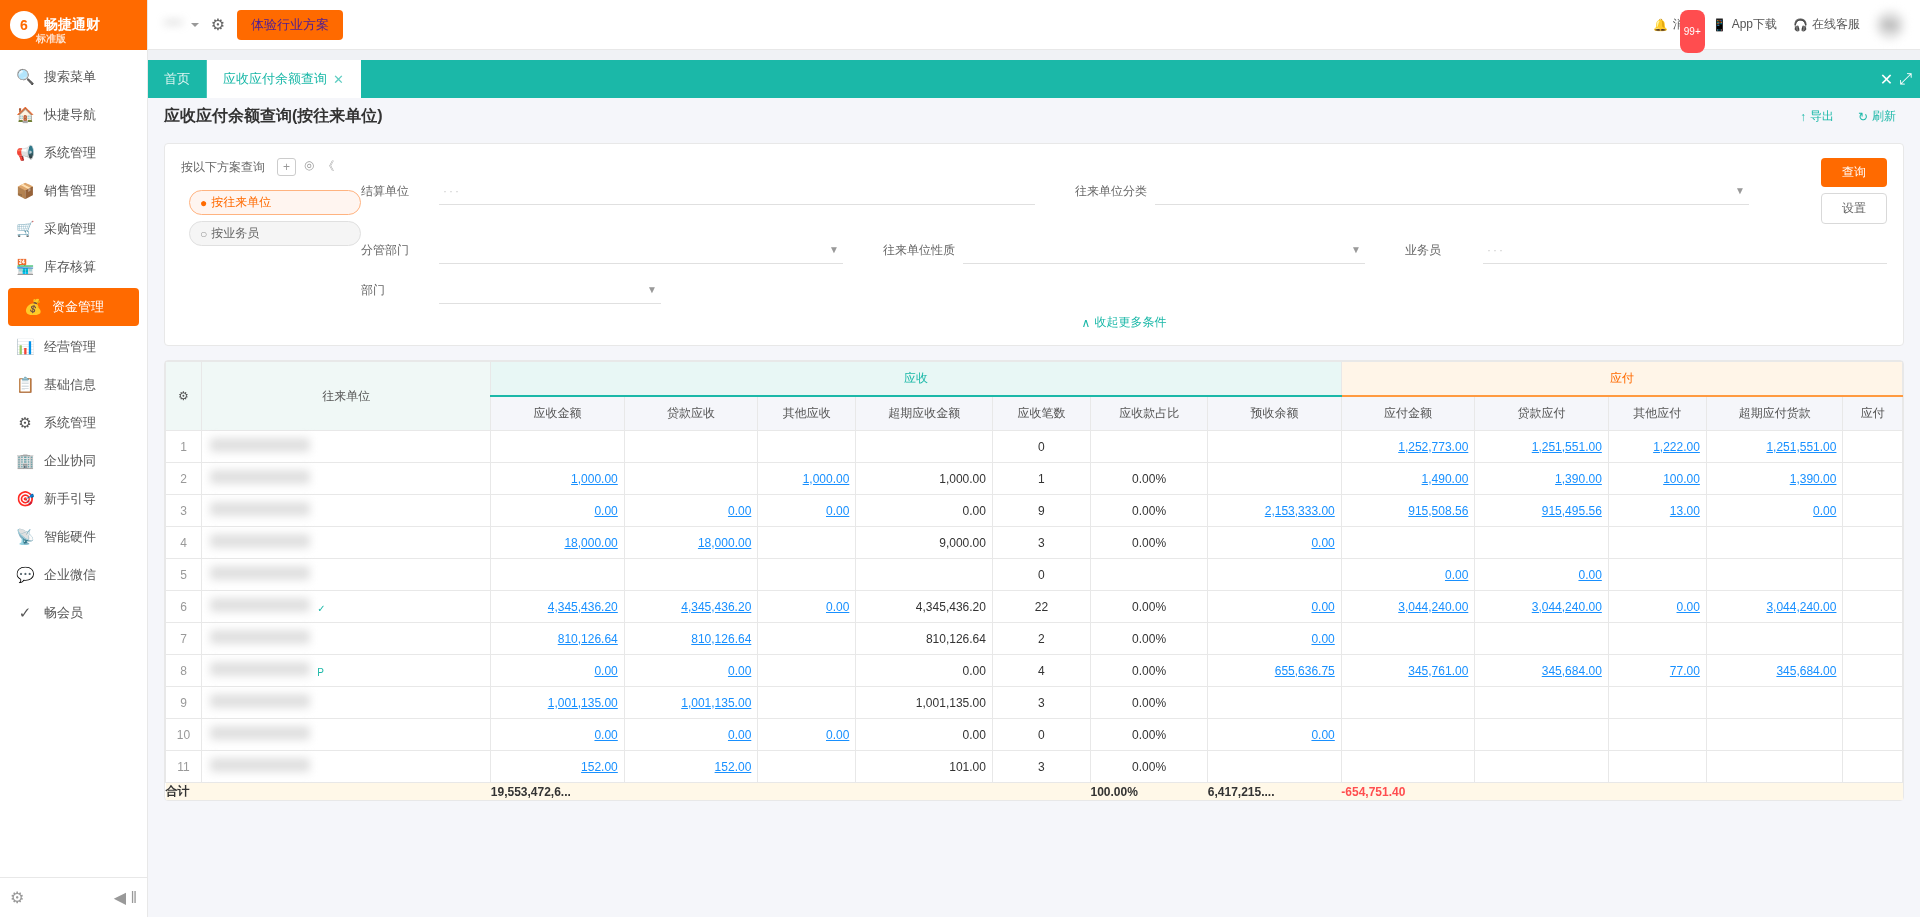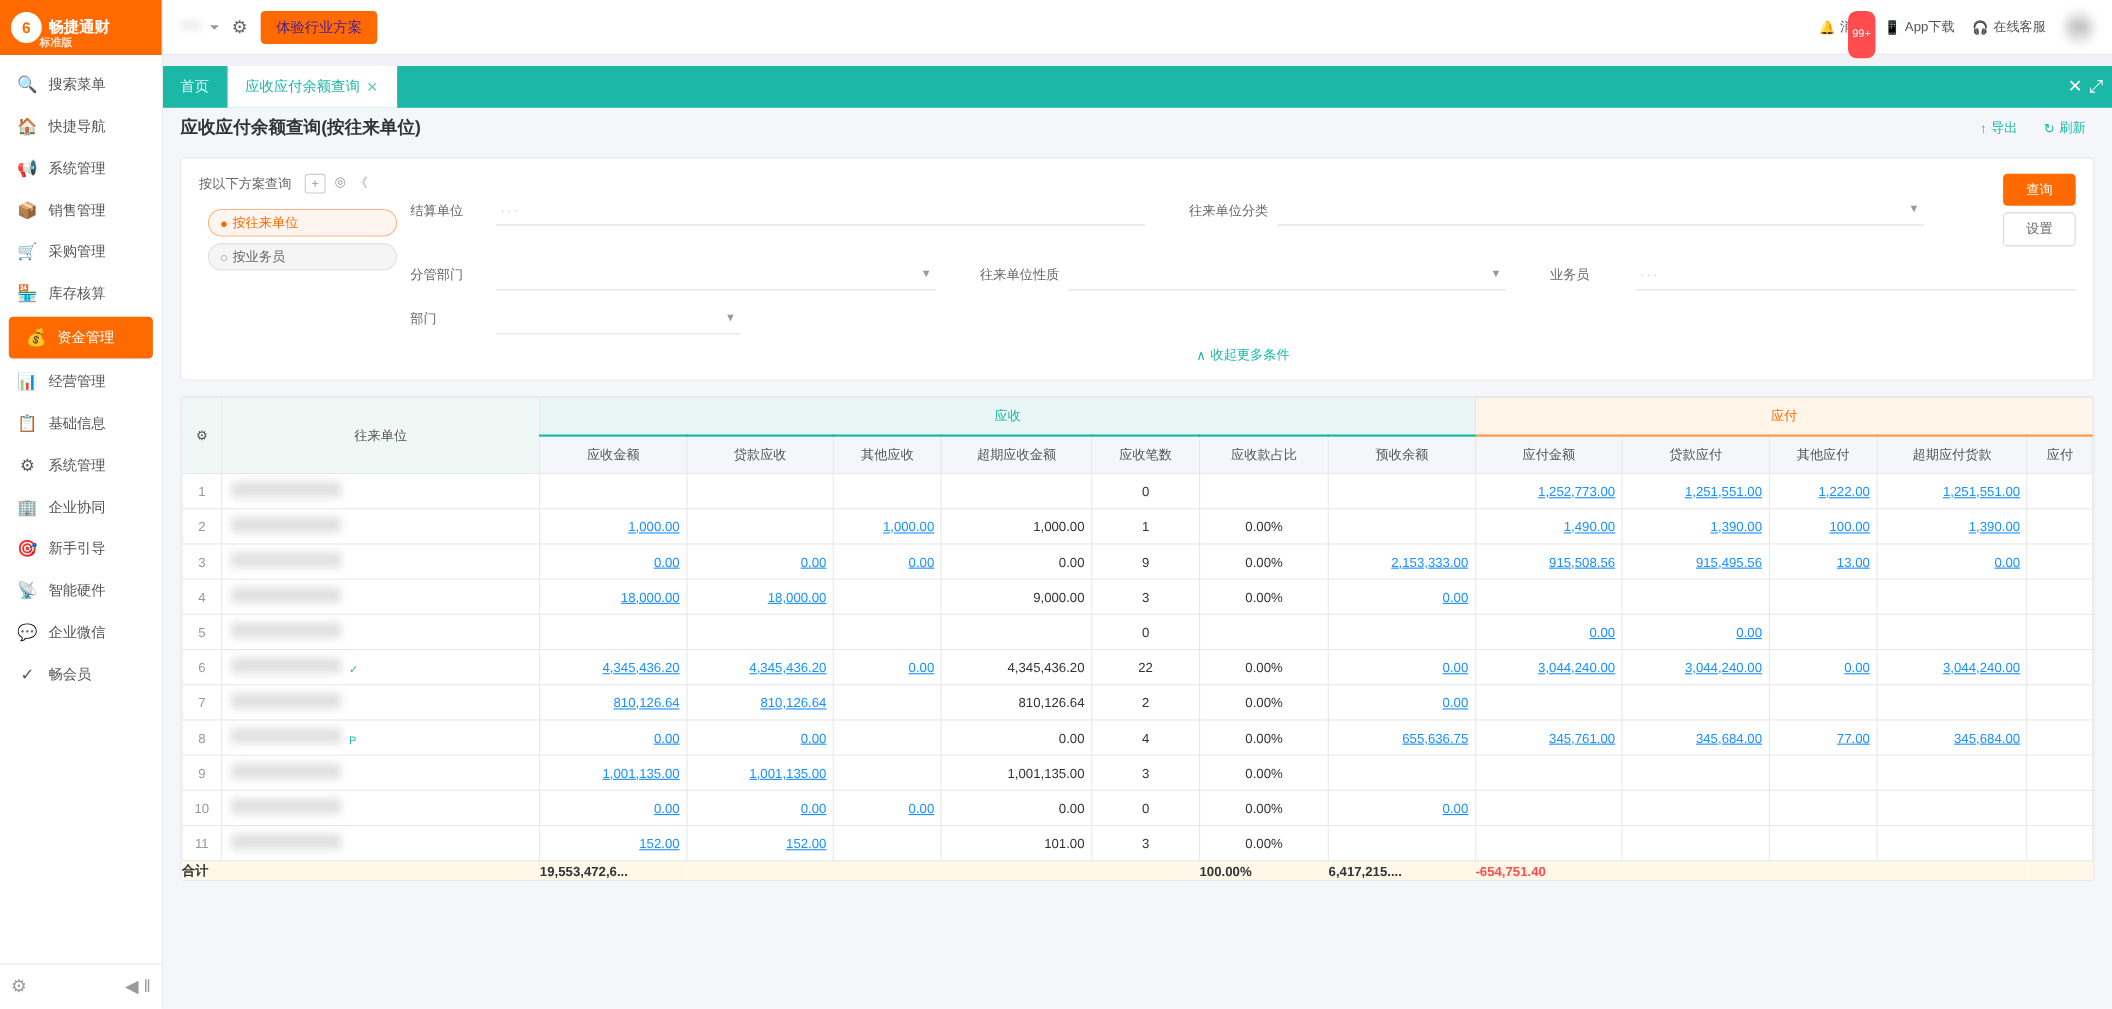--- a/index.html
+++ b/index.html
@@ -316,21 +316,21 @@
           <span>导出</span>
         </button>
         <button class="action-btn">
           <span>↻</span>
           <span>刷新</span>
         </button>
       </div>
     </div>
 
     <div class="filter-section">
-      <div style="display:flex;align-items:flex-start;gap:12px;">
+      <div style="display:flex;align-items:flex-start;">
 
         <div style="min-width:180px;">
           <div class="filter-top">
             <span class="filter-label">按以下方案查询</span>
             <div class="filter-icons">
               <span style="border:1px solid #ccc;border-radius:3px;padding:1px 5px;cursor:pointer;">+</span>
               <span style="cursor:pointer;color:#999;">◎</span>
               <span style="cursor:pointer;color:#999;">《</span>
             </div>
           </div>

